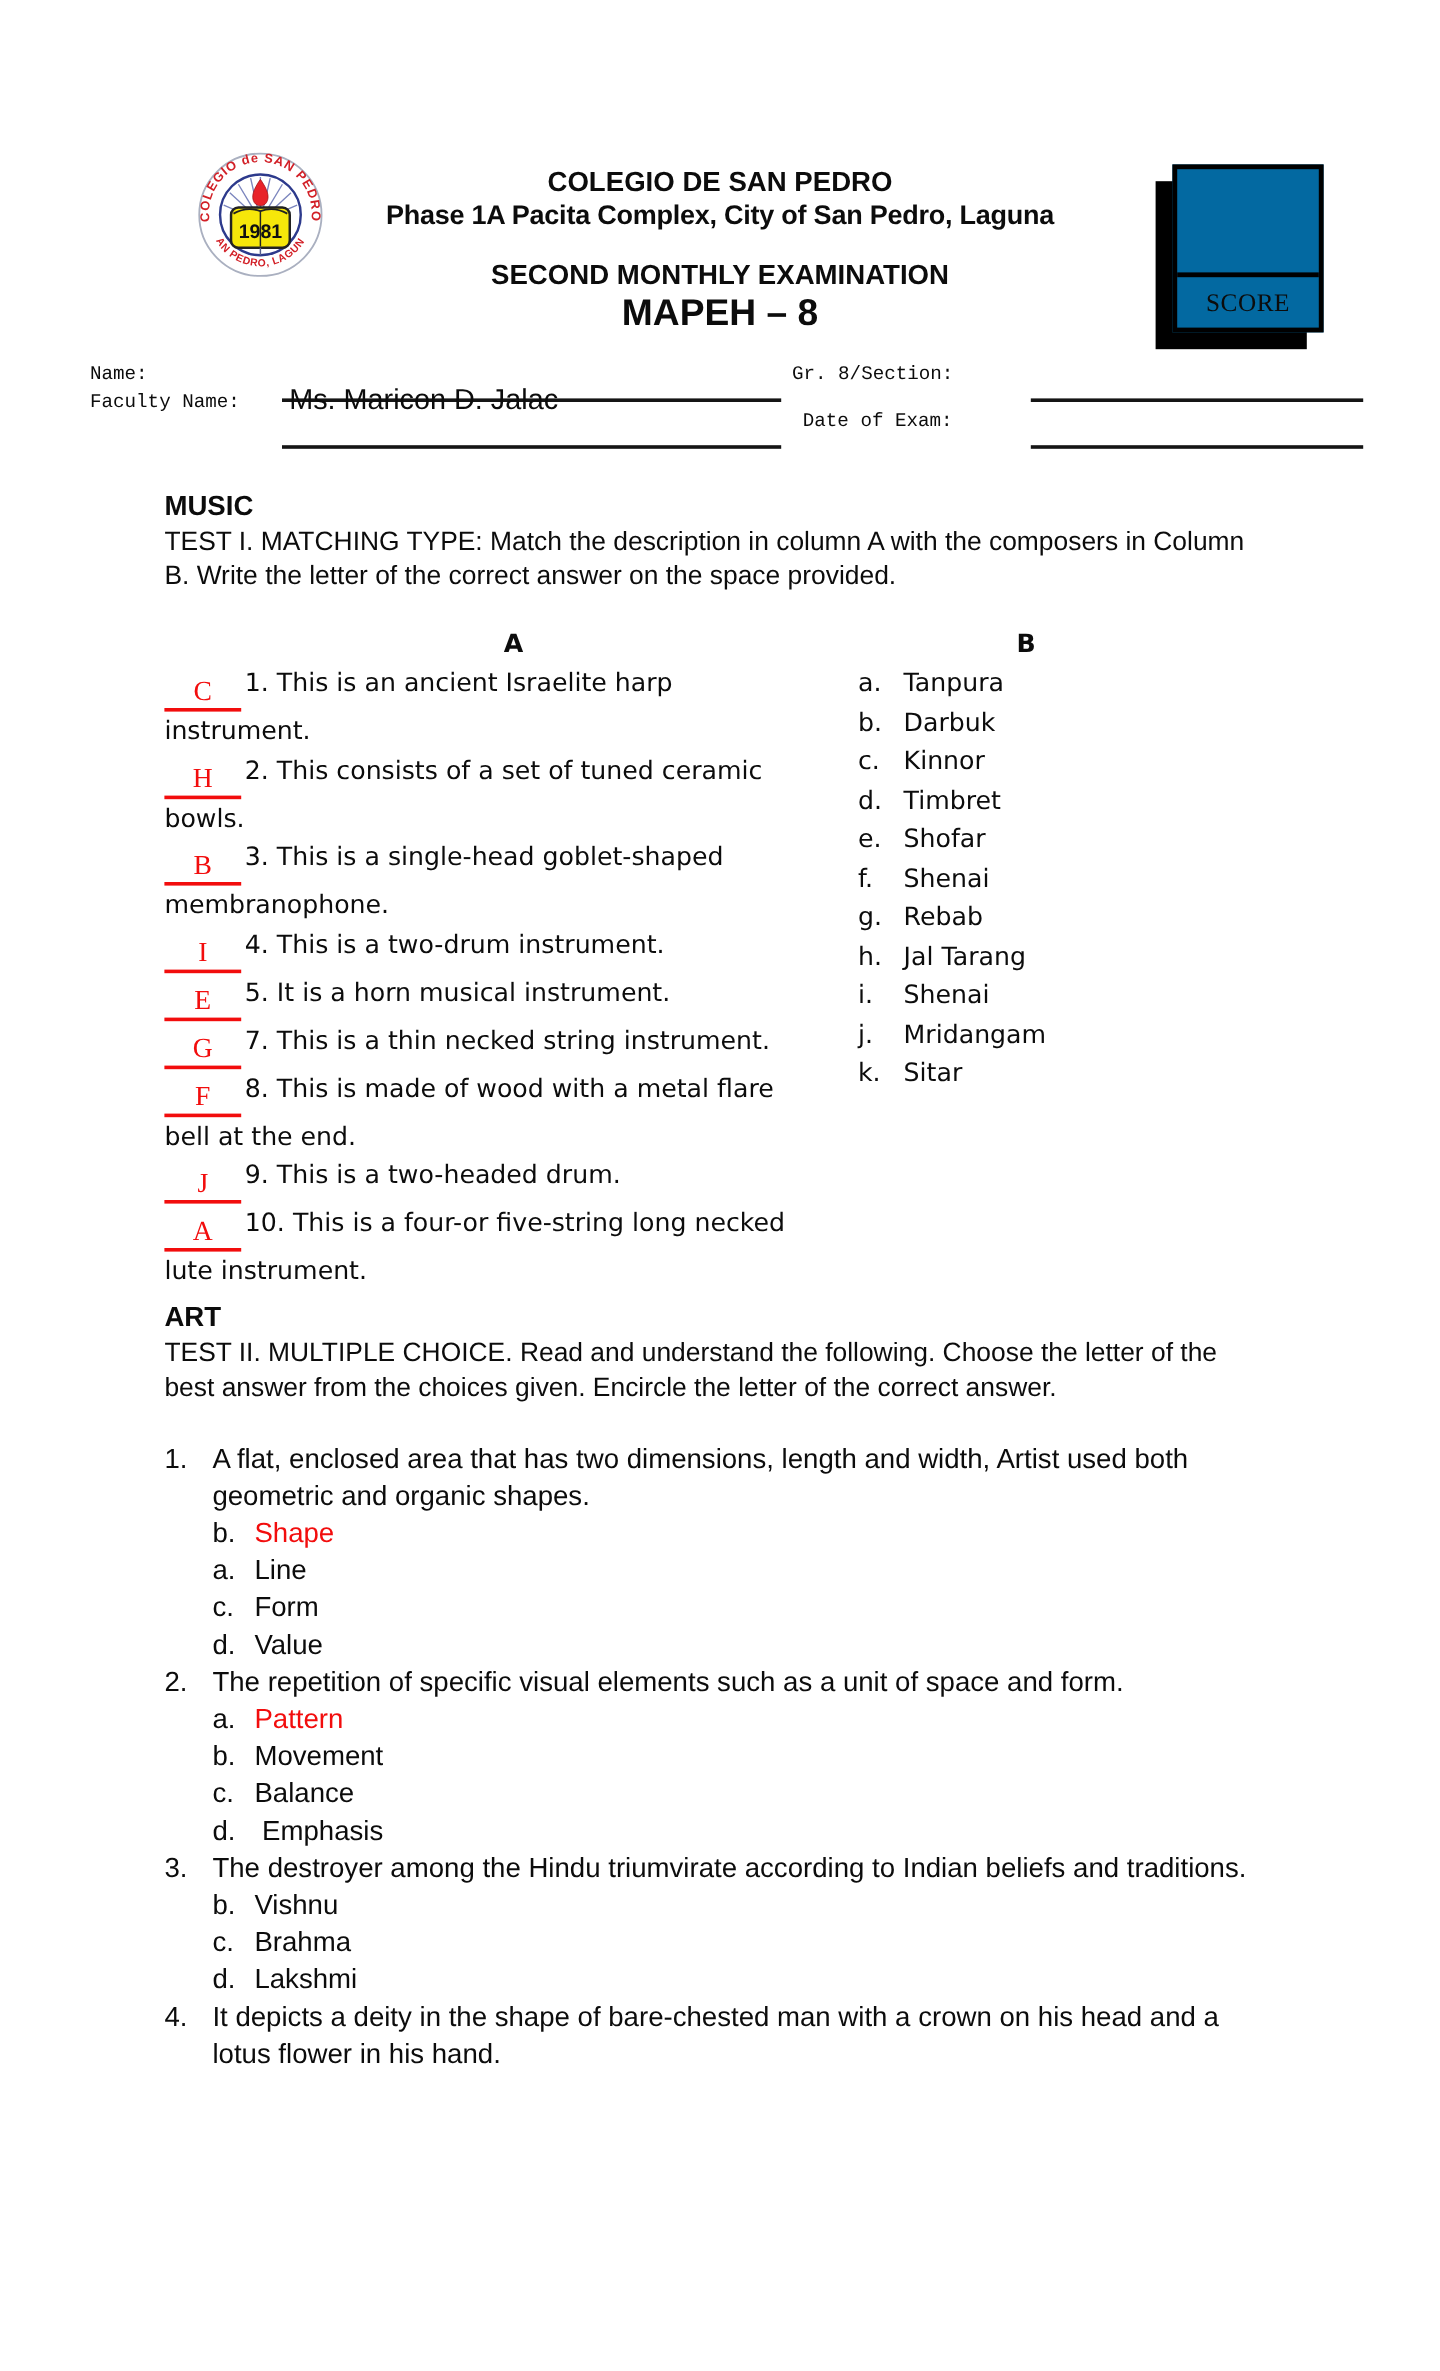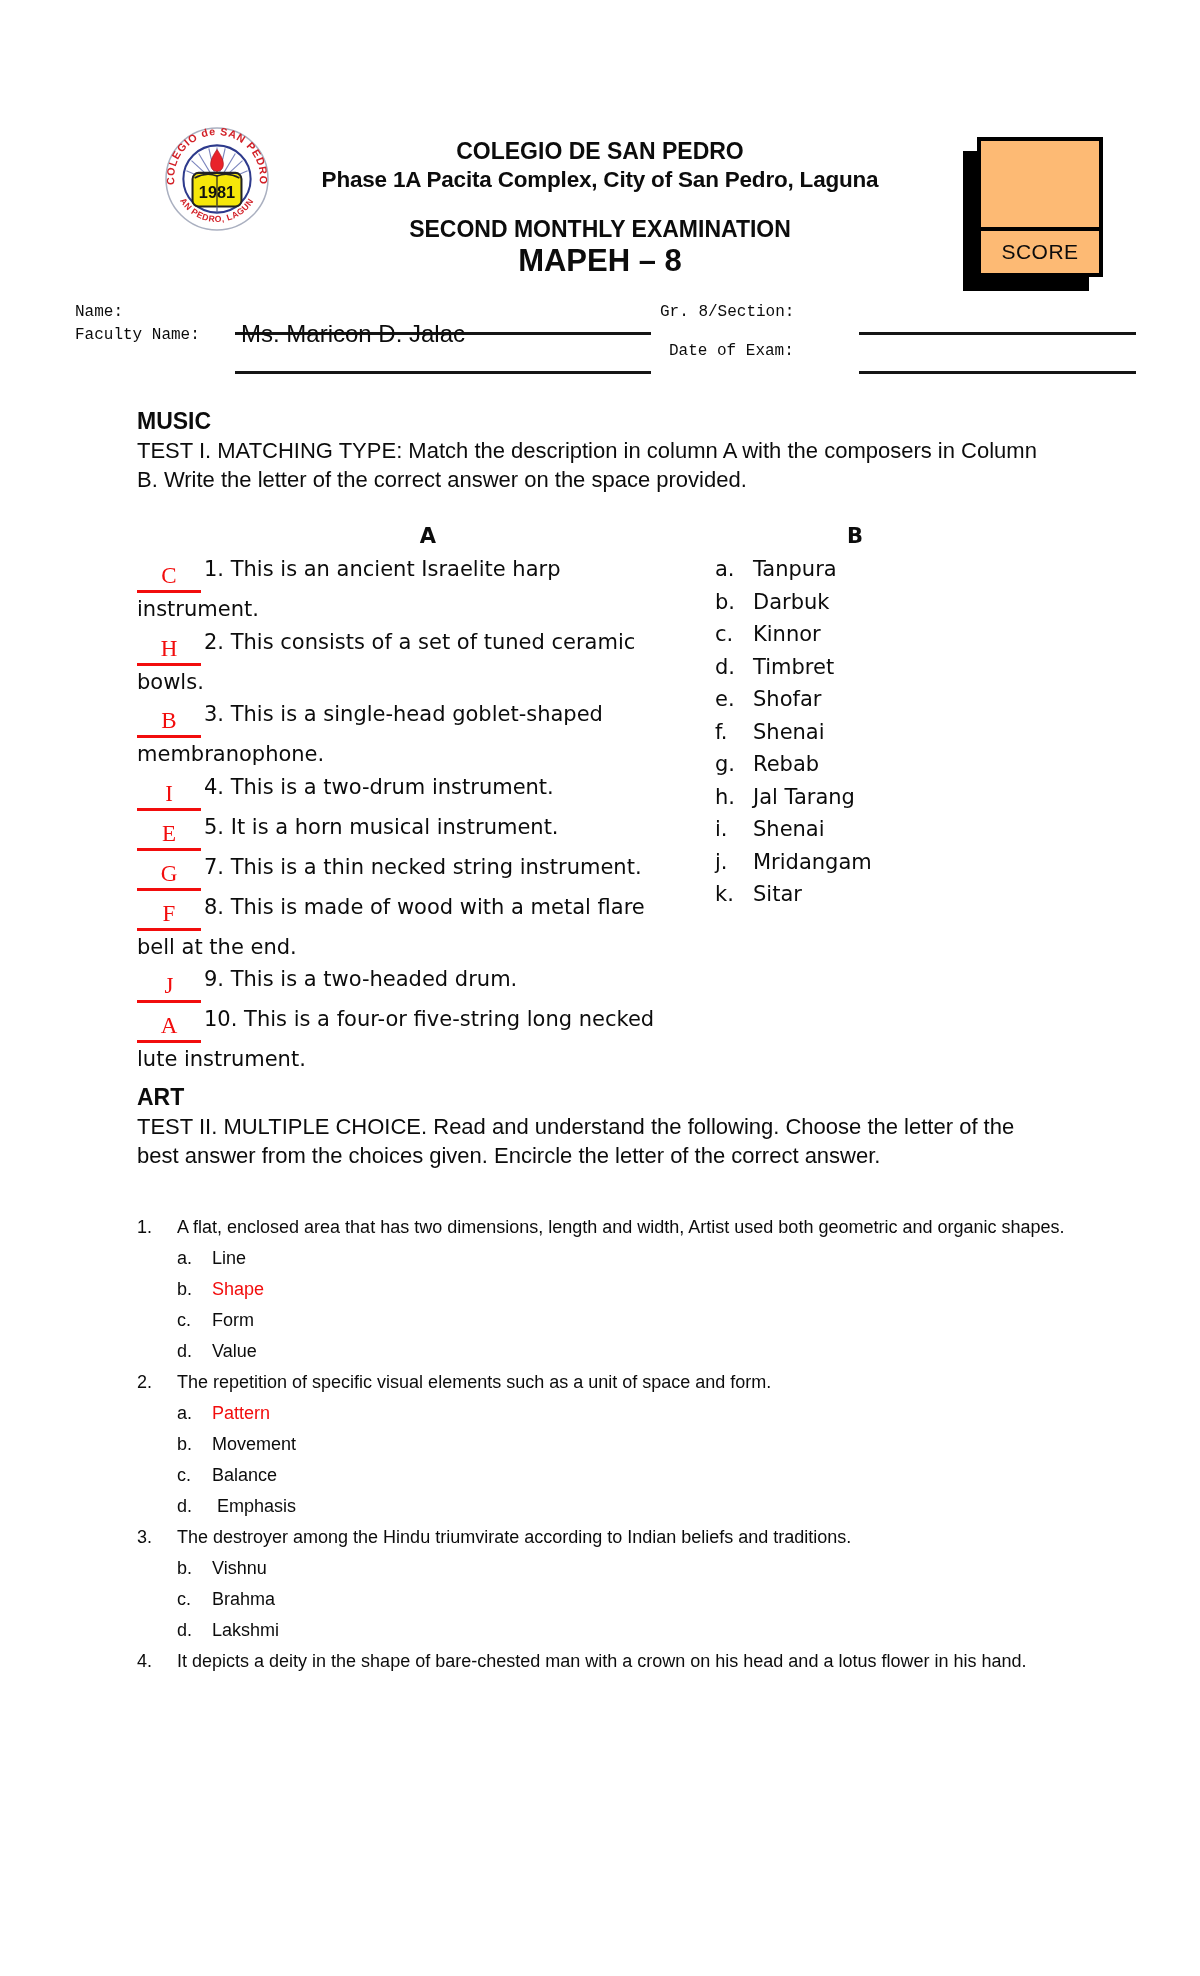--- a/index.html
+++ b/index.html
@@ -11,22 +11,22 @@
   .hdr-school{top:138px;font-size:23px;}
   .hdr-addr{top:167px;font-size:22.5px;letter-spacing:-0.2px;}
   .hdr-exam{top:216px;font-size:23px;}
   .hdr-subject{top:243px;font-size:31px;}
 
   .logo{position:absolute;left:164px;top:126px;width:106px;height:106px;}
 
   
   .score-wrap{position:absolute;left:963px;top:137px;width:141px;height:155px;}
   .score-shadow{position:absolute;left:0;top:14px;width:126px;height:140px;background:#000;}
-  .score-main{position:absolute;left:14px;top:0;width:126px;height:140px;background:#fdba74;
-              border:4px solid #000;box-sizing:border-box;display:flex;flex-direction:column;}
+  .score-main{position:absolute;left:14px;top:0;width:126px;height:140px;background:#0369a1;
+              border:4px solid #000;box-sizing:border-box;display:flex;flex-direction:column;font-family:Liberation Serif, serif;}
   .score-empty{flex:1;}
   .score-strip{border-top:4px solid #000;height:42px;display:flex;align-items:center;
                justify-content:center;font-size:21px;letter-spacing:0.5px;}
 
   
   .lbl{position:absolute;font-size:16px;white-space:nowrap;font-family:Liberation Mono, monospace;}
   .uline{position:absolute;border-top:3px solid #151515;height:0;}
   .name-lbl{left:75px;top:303px;}
   .sect-lbl{left:660px;top:303px;}
   .fac-lbl{left:75px;top:326px;}
@@ -50,21 +50,21 @@
   .colB{position:absolute;left:578px;top:0;}
   .colB .col-hdr{width:280px;text-align:center;font-weight:bold;line-height:33px;}
   .match-item{margin:0;}
   .ans{display:inline-block;width:64px;height:28px;line-height:27px;vertical-align:-7px;
        text-align:center;font-family:"Liberation Serif",serif;font-size:23px;
        color:var(--red,#f20d0d);border-bottom:3px solid var(--red,#f20d0d);margin-right:3px;}
   .b-letter{display:inline-block;width:38px;}
 
   
   .art{position:absolute;left:137px;top:1082px;width:940px;}
-  .questions{margin-top:42px;font-size:18px;line-height:31px;}
+  .questions{margin-top:30px;font-size:23px;line-height:31px;}
   .q{padding-left:40px;width:890px;box-sizing:content-box;}
   .q-num{display:inline-block;width:40px;margin-left:-40px;}
   .choice{padding-left:75px;}
   .c-letter{display:inline-block;width:35px;margin-left:-35px;}
   .red{color:var(--red,#f20d0d);}
 </style>
 </head>
 <body>
 
 <div class="page">
@@ -162,22 +162,22 @@
 
   <div class="art">
     <div class="sec-title">ART</div>
     <div class="instr">TEST II. MULTIPLE CHOICE. Read and understand the following. Choose the letter of the best answer from the choices given. Encircle the letter of the correct answer.</div>
 
     <div class="questions">
 
       <div class="q">
         <span class="q-num">1.</span><span>A flat, enclosed area that has two dimensions, length and width, Artist used both geometric and organic shapes.</span>
       </div>
+      <div class="choice"><span class="c-letter">b.</span><span class="red">Shape</span></div>
       <div class="choice"><span class="c-letter">a.</span><span>Line</span></div>
-      <div class="choice"><span class="c-letter">b.</span><span class="red">Shape</span></div>
       <div class="choice"><span class="c-letter">c.</span><span>Form</span></div>
       <div class="choice"><span class="c-letter">d.</span><span>Value</span></div>
 
       <div class="q">
         <span class="q-num">2.</span><span>The repetition of specific visual elements such as a unit of space and form.</span>
       </div>
       <div class="choice"><span class="c-letter">a.</span><span class="red">Pattern</span></div>
       <div class="choice"><span class="c-letter">b.</span><span>Movement</span></div>
       <div class="choice"><span class="c-letter">c.</span><span>Balance</span></div>
       <div class="choice"><span class="c-letter">d.</span><span> Emphasis</span></div>

